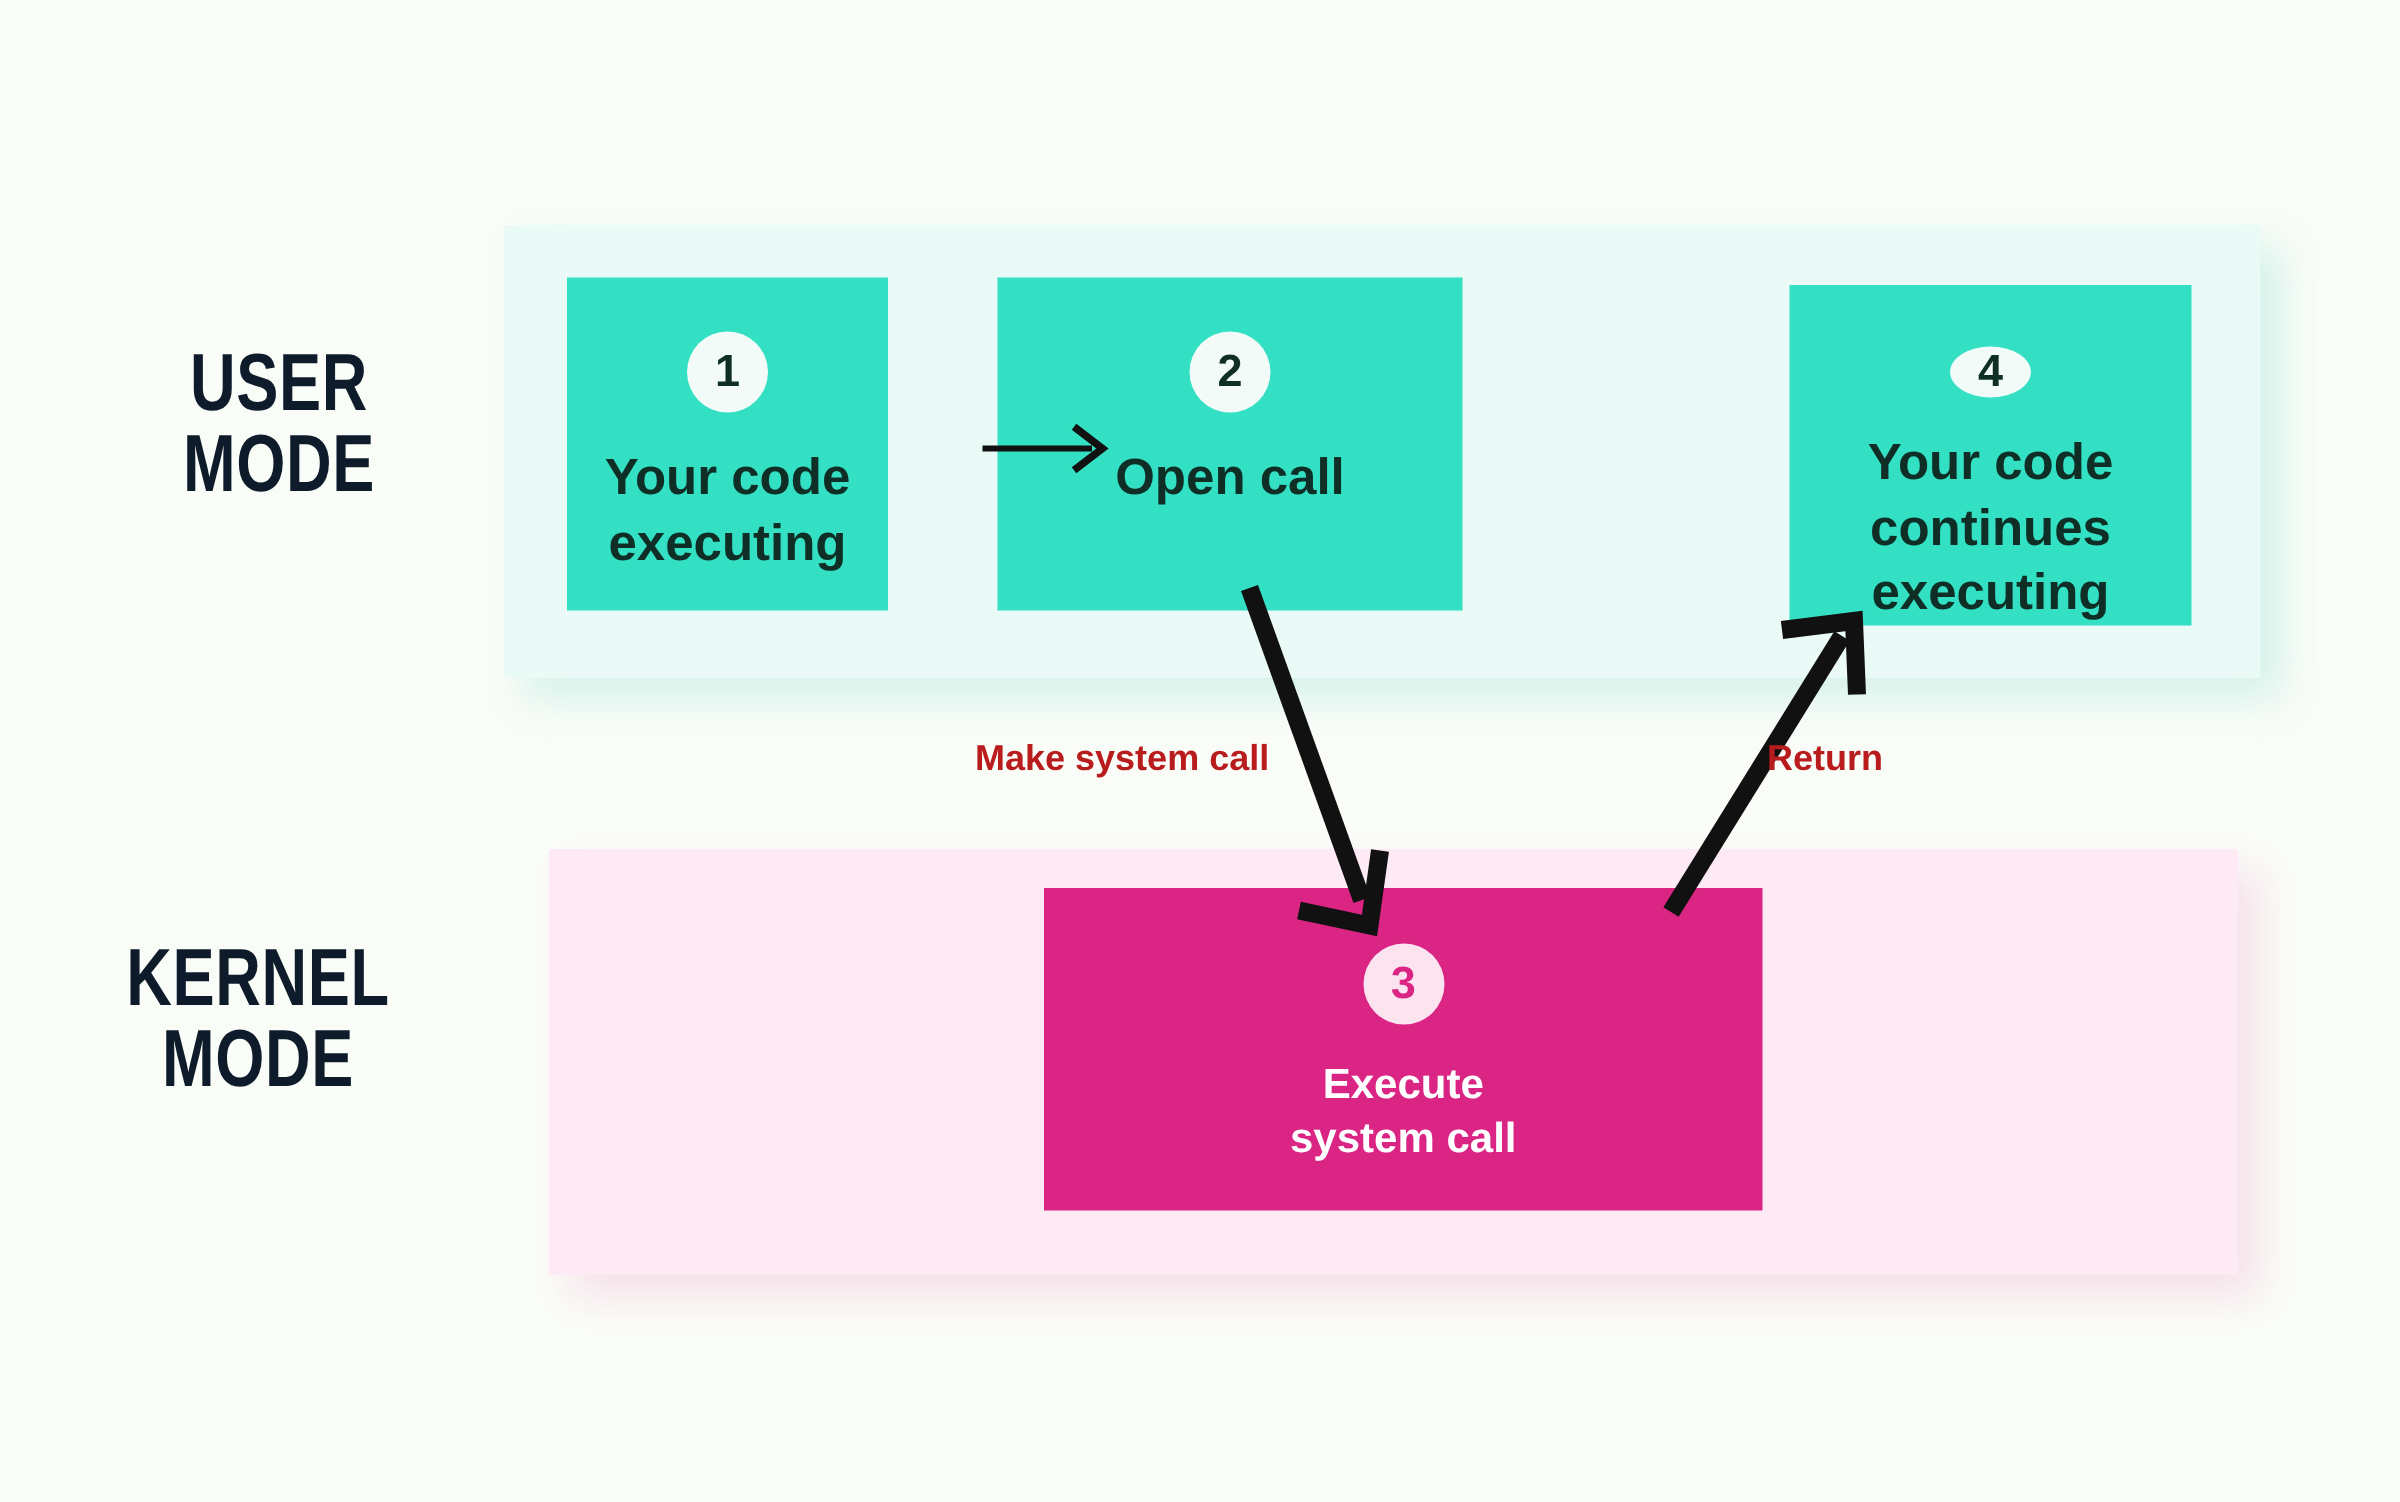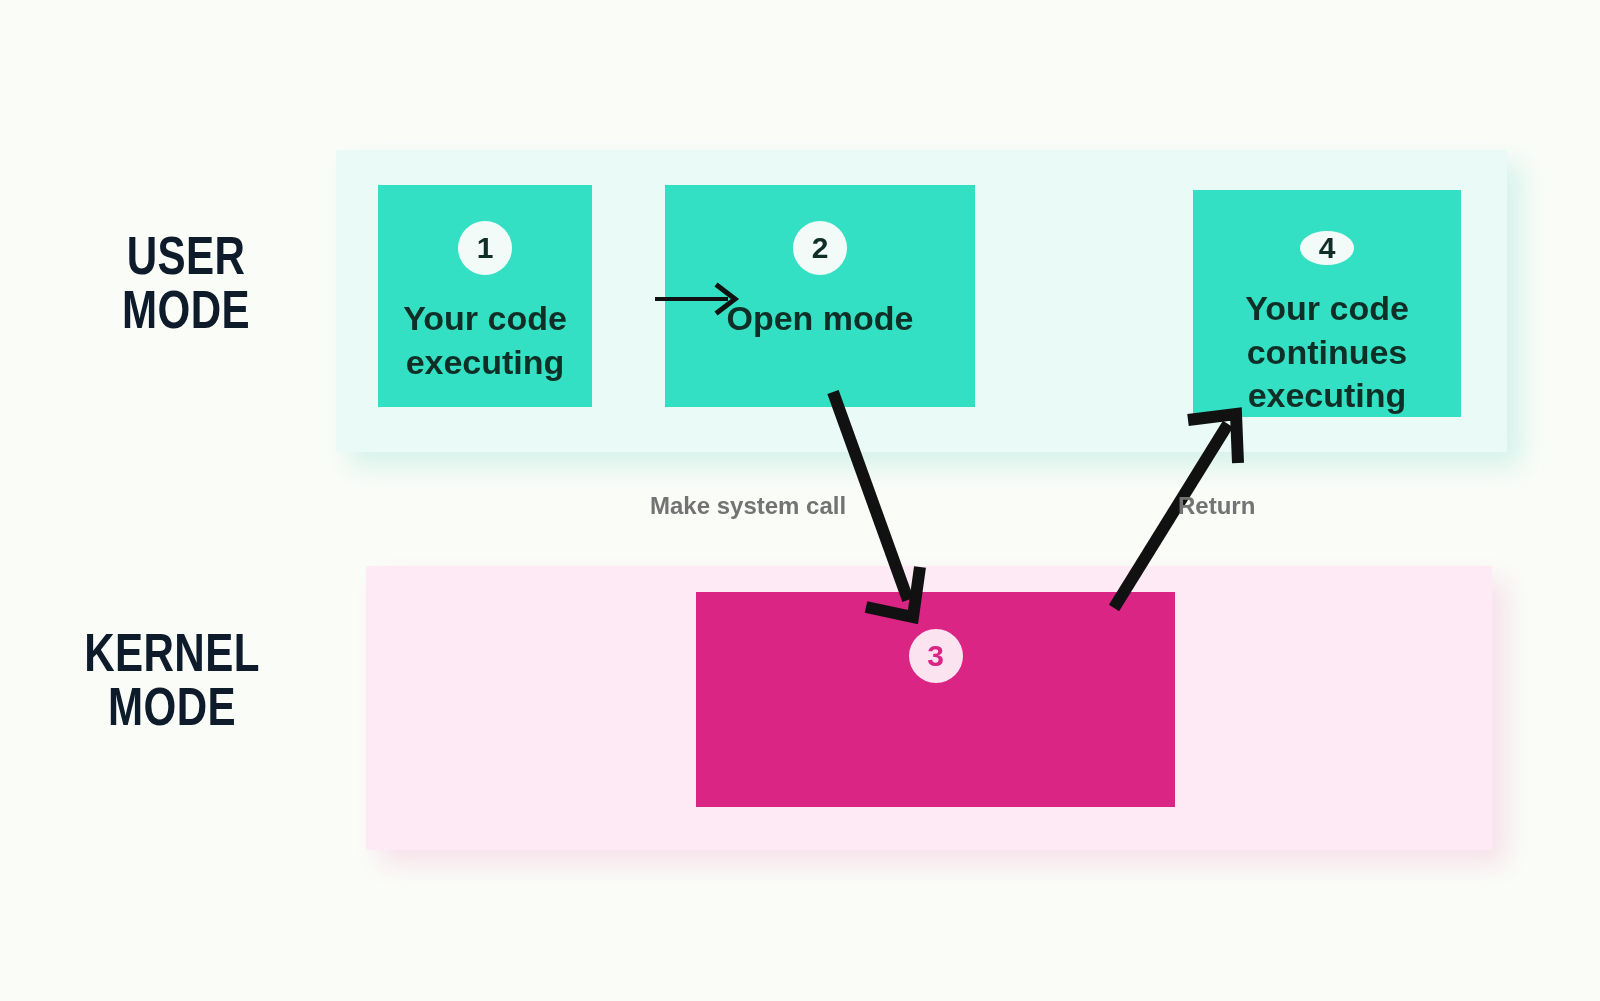--- a/index.html
+++ b/index.html
@@ -135,21 +135,21 @@
     width: 1600px;
     height: 1001px;
     pointer-events: none;
   }
 
   
   .arrow-label {
     position: absolute;
     font-size: 24px;
     font-weight: 700;
-    color: #737373;
+    color: #b91c1c;
     white-space: nowrap;
   }
   #label-make-system-call { left: 650px; top: 492px; }
   #label-return { left: 1178px; top: 492px; }
 </style>
 </head>
 <body>
 
 <div id="stage">
 
@@ -168,25 +168,27 @@
 
 
   <div class="step-box teal" id="box-1">
     <div class="step-circle">1</div>
     <div class="step-text">Your code
 executing</div>
   </div>
 
   <div class="step-box teal" id="box-2">
     <div class="step-circle">2</div>
-    <div class="step-text">Open mode</div>
+    <div class="step-text">Open call</div>
   </div>
 
   <div class="step-box magenta" id="box-3">
     <div class="step-circle">3</div>
+    <div class="step-text">Execute
+system call</div>
   </div>
 
   <div class="step-box teal" id="box-4">
     <div class="step-circle">4</div>
     <div class="step-text">Your code
 continues
 executing</div>
   </div>
 
   <svg id="arrow-layer" viewBox="0 0 1600 1001">

